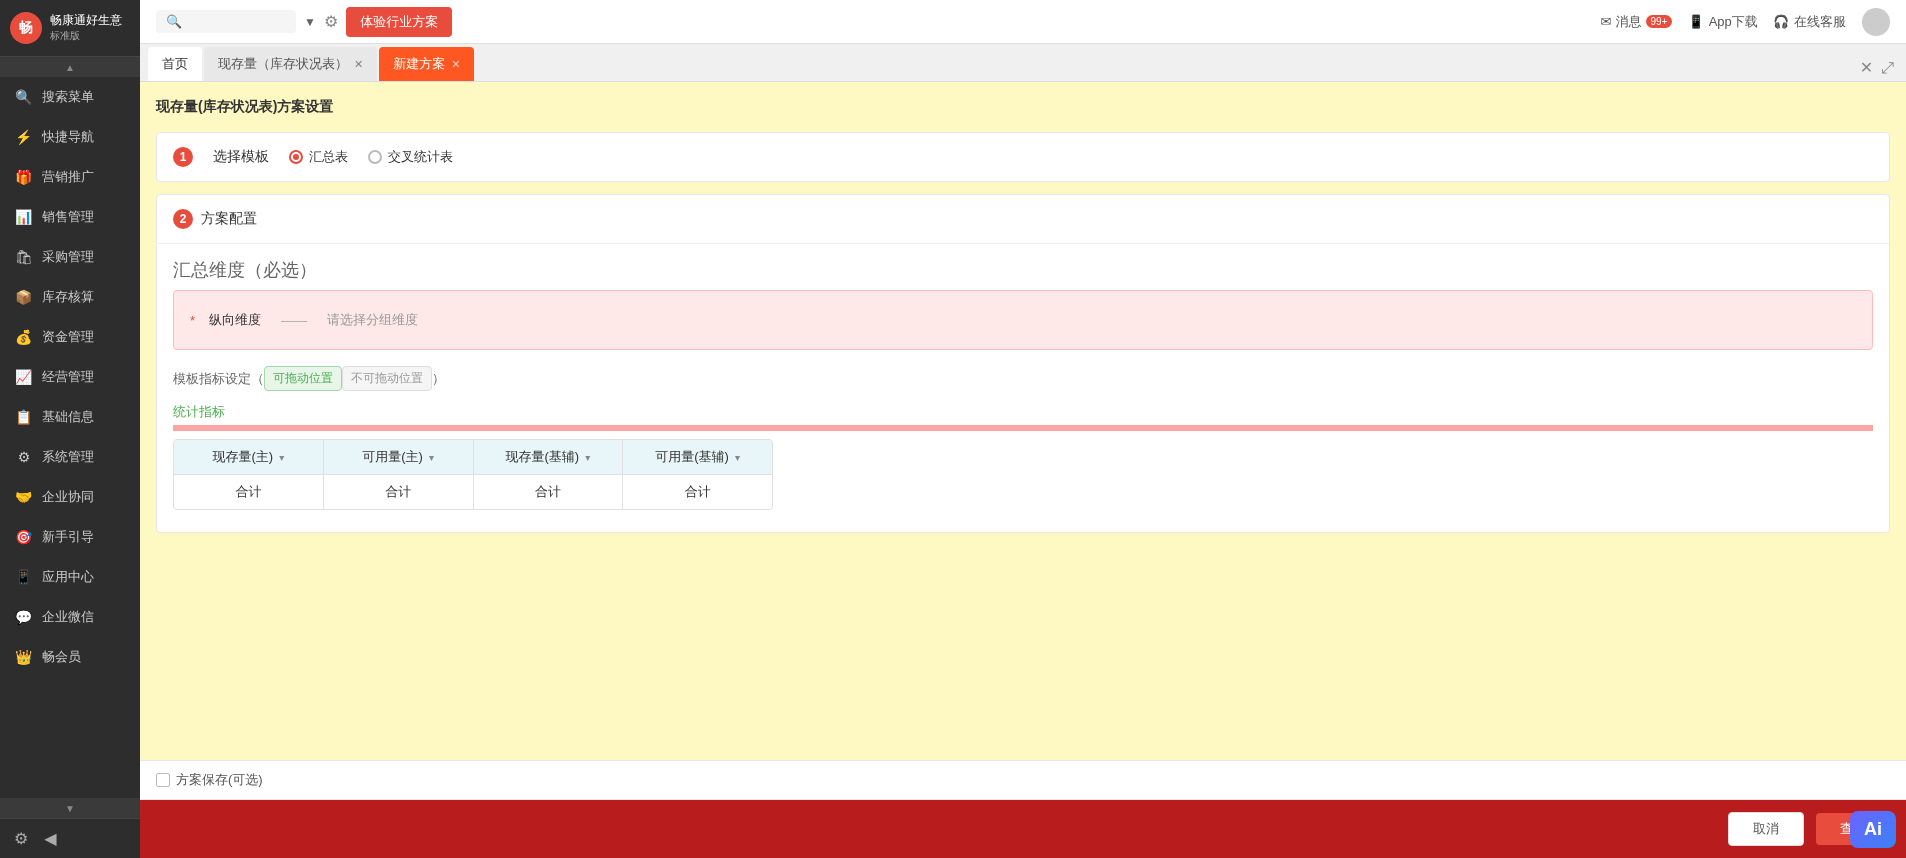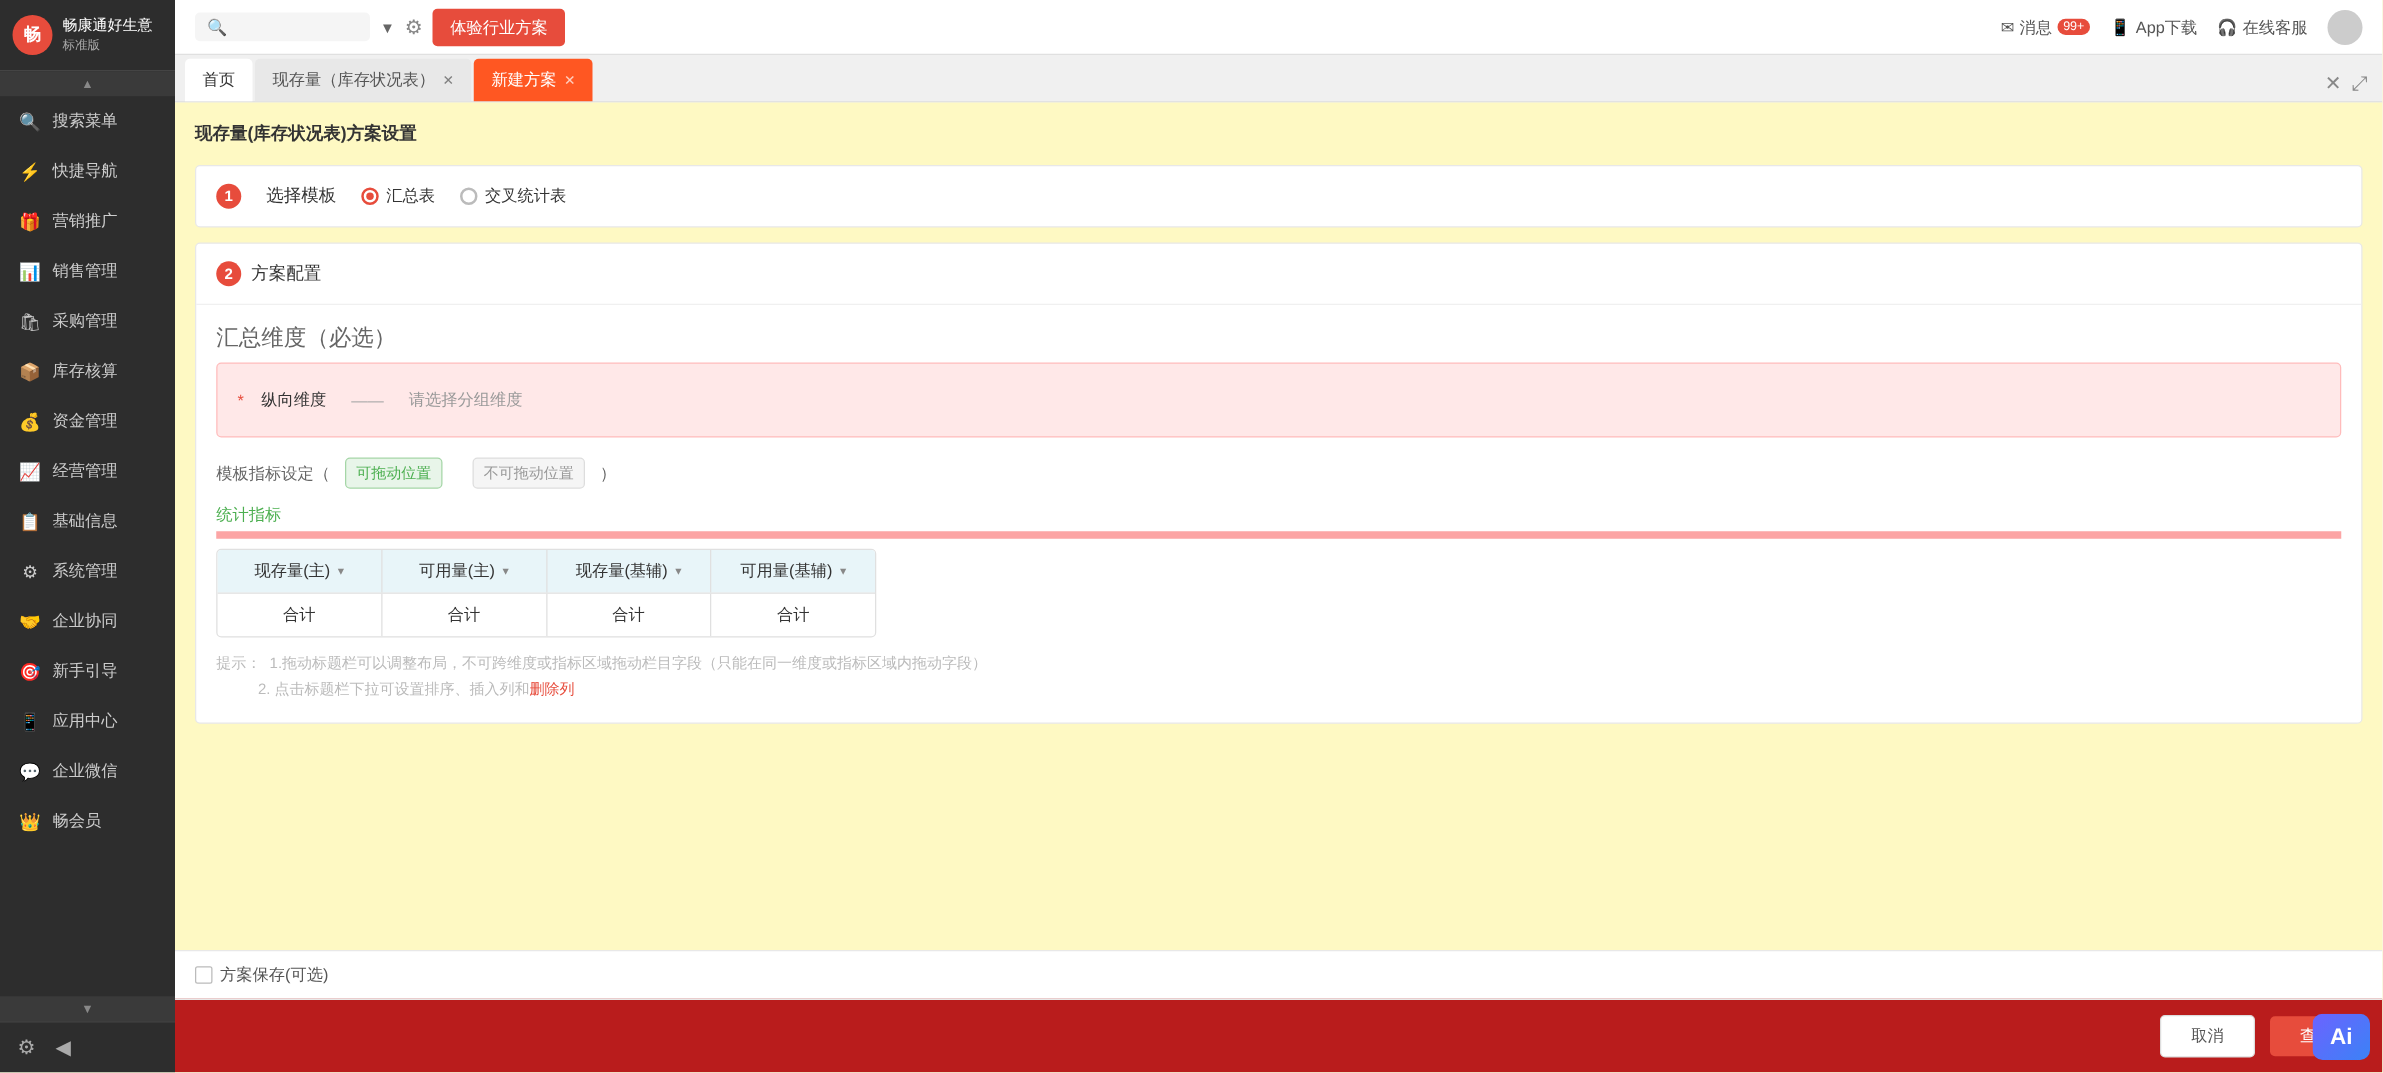--- a/index.html
+++ b/index.html
@@ -183,37 +183,37 @@
       border-radius: 4px; padding: 20px 16px;
       display: flex; align-items: center; gap: 12px;
       margin-bottom: 16px;
     }
     .required-star { color: #e74c3c; margin-right: 2px; }
     .dimension-label { font-size: 13px; color: #333; }
     .dimension-line { color: #aaa; margin: 0 8px; }
     .dimension-placeholder { color: #999; font-size: 13px; }
 
     .indicator-setting {
-      display: flex; align-items: center; gap: 12px;
+      display: flex; align-items: center; gap: 0;
       margin-bottom: 12px;
     }
     .indicator-label { font-size: 13px; color: #666; }
     .draggable-tag {
       background: #e8f5e9; border: 1px solid #a5d6a7;
       border-radius: 4px; padding: 3px 8px; font-size: 12px; color: #4caf50;
     }
     .non-draggable-tag {
       background: #f5f5f5; border: 1px solid #ddd;
       border-radius: 4px; padding: 3px 8px; font-size: 12px; color: #999;
     }
 
     
     .stats-section { margin-bottom: 8px; }
     .stats-title { color: #4caf50; font-size: 13px; margin-bottom: 8px; border-bottom: 6px solid #fca5a5; padding-bottom: 4px; }
-    .stats-table { border: 1px solid #e0e0e0; border-radius: 4px; overflow: hidden; width: 528px; }
+    .stats-table { border: 1px solid #e0e0e0; border-radius: 4px; overflow: hidden; width: 600px; }
     .stats-header-row { display: flex; background: #e8f5f9; }
     .stats-header-cell {
       flex: 1; display: flex; align-items: center; justify-content: center;
       padding: 8px 12px; border-right: 1px solid #e0e0e0;
       font-size: 13px; color: #333; gap: 6px;
     }
     .stats-header-cell:last-child { border-right: none; }
     .stats-data-row { display: flex; border-top: 1px solid #e0e0e0; }
     .stats-data-cell {
       flex: 1; display: flex; align-items: center; justify-content: center;
@@ -471,24 +471,20 @@
             <div class="stats-data-row">
 
             <div class="stats-data-cell">合计</div>
                 <div class="stats-data-cell">合计</div>
                 <div class="stats-data-cell">合计</div>
                 <div class="stats-data-cell">合计</div>
               </div>
           </div>
         </div>
 
-        <div class="hints">
-          <p>提示：&nbsp;&nbsp;1.拖动标题栏可以调整布局，不可跨维度或指标区域拖动栏目字段（只能在同一维度或指标区域内拖动字段）</p>
-          <p>&nbsp;&nbsp;&nbsp;&nbsp;&nbsp;&nbsp;&nbsp;&nbsp;&nbsp;&nbsp;2. 点击标题栏下拉可设置排序、插入列和<span class="highlight">删除列</span></p>
-        </div>
       </div>
     </div>
   </div>
 
   <div class="bottom-bar">
     <div class="save-option">
       <div class="checkbox"></div>
       <span class="save-label">方案保存(可选)</span>
     </div>
   </div>

